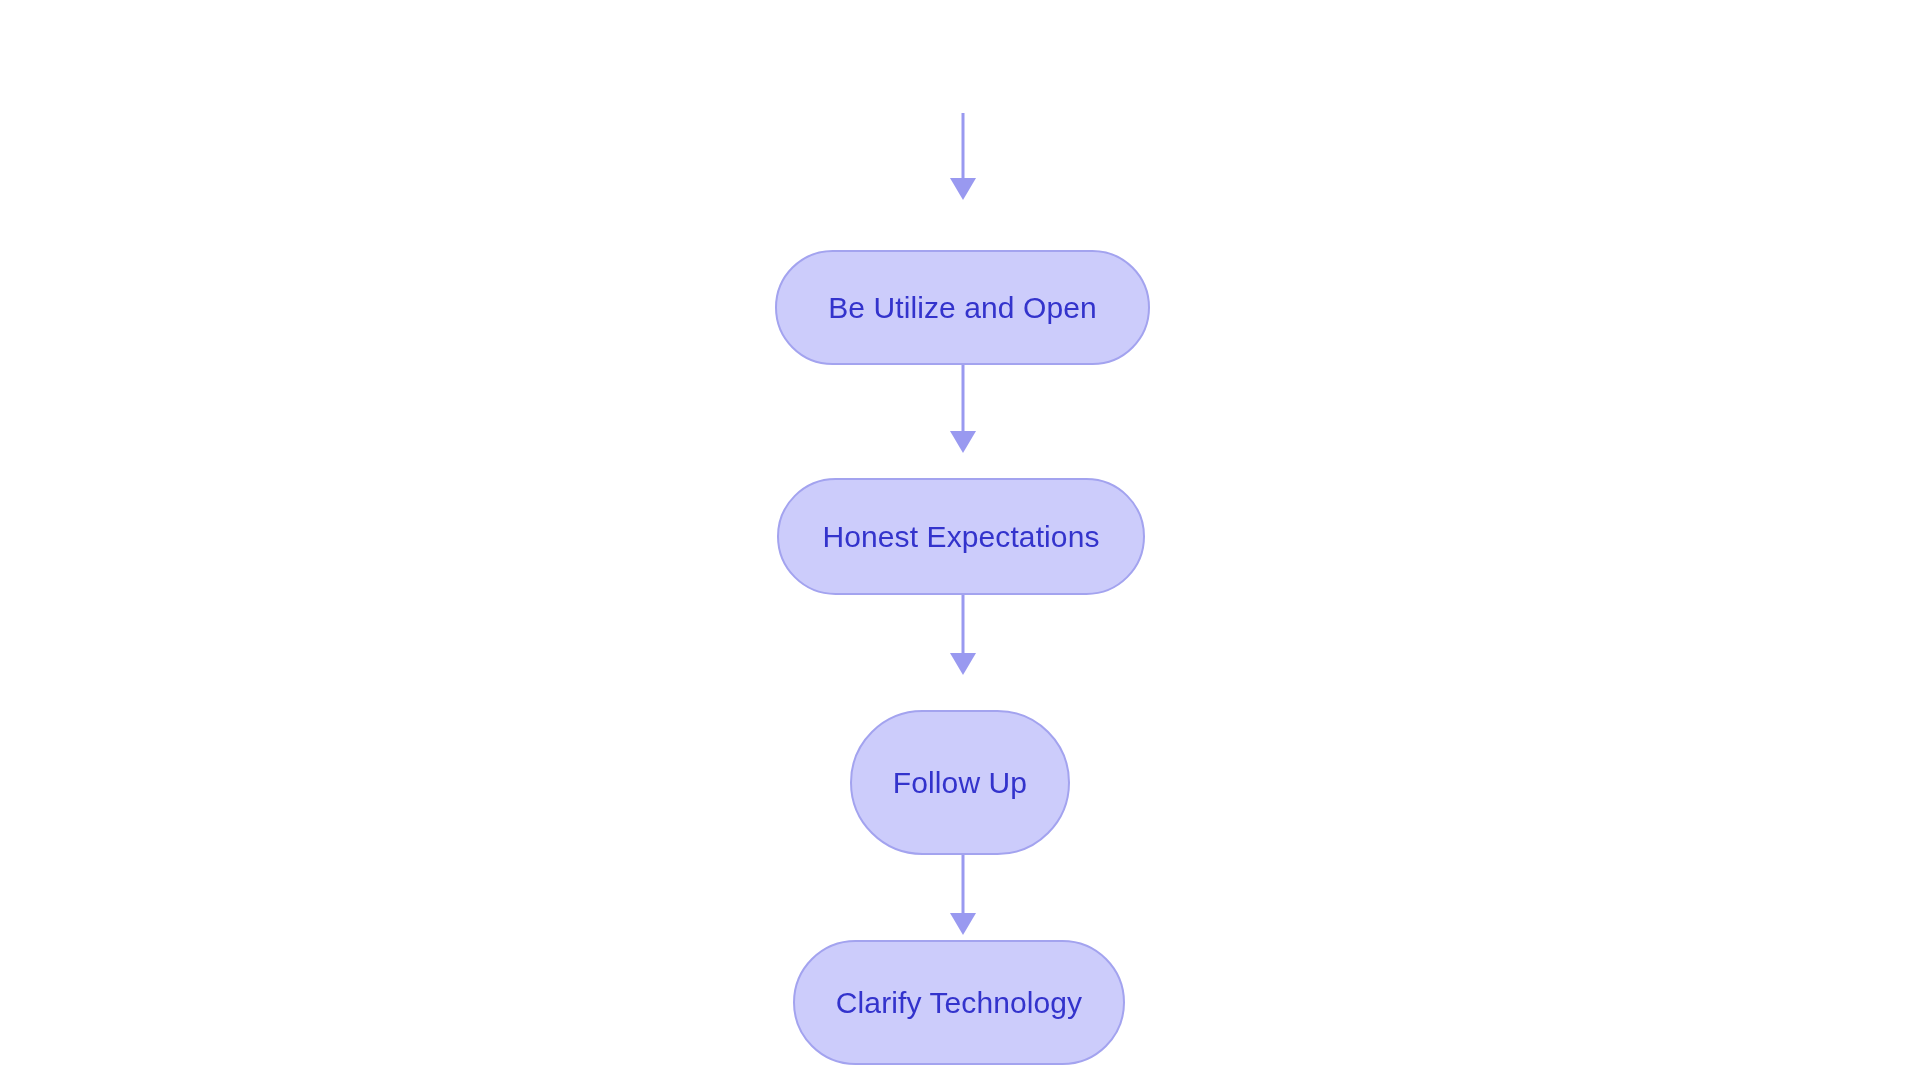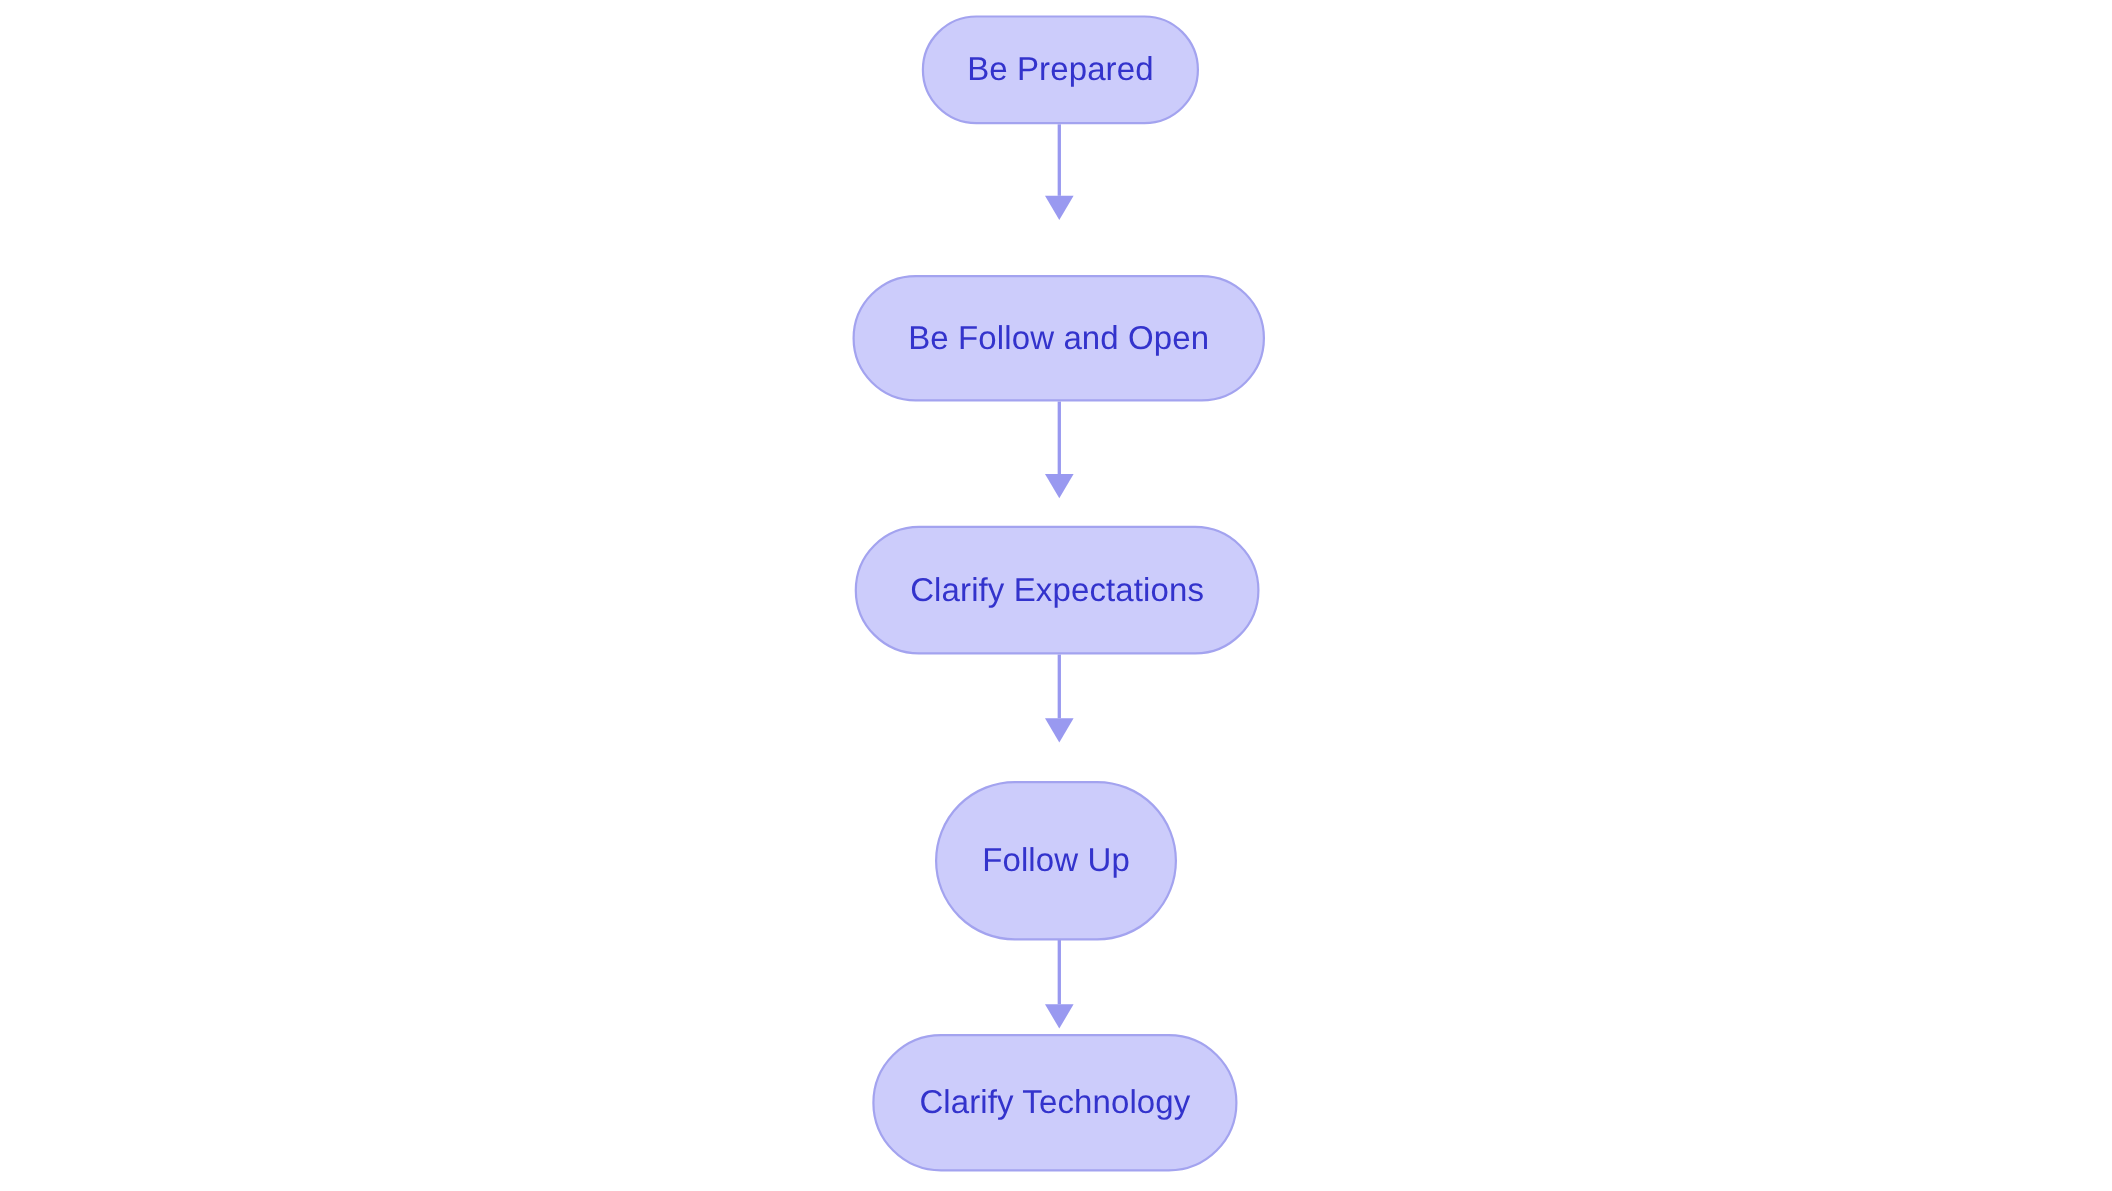--- a/index.html
+++ b/index.html
@@ -83,40 +83,37 @@
   #connector-2 { left: 949px; top: 595px; width: 28px; height: 80px;  }
   #connector-2 .connector-line { height: 58px; }
   #connector-3 { left: 949px; top: 832px; width: 28px; height: 103px; }
   #connector-3 .connector-line { height: 81px; }
 </style>
 </head>
 <body>
 
 <div id="flowchart-canvas">
 
-  <div class="flow-node" id="node-0">
-    <span class="flow-node-label">Be Prepared</span>
-  </div>
 
   <div class="flow-connector" id="connector-0">
     <div class="connector-line"></div>
     <div class="connector-arrowhead"></div>
   </div>
 
   <div class="flow-node" id="node-1">
-    <span class="flow-node-label">Be Follow and Open</span>
+    <span class="flow-node-label">Be Utilize and Open</span>
   </div>
 
   <div class="flow-connector" id="connector-1">
     <div class="connector-line"></div>
     <div class="connector-arrowhead"></div>
   </div>
 
   <div class="flow-node" id="node-2">
-    <span class="flow-node-label">Clarify Expectations</span>
+    <span class="flow-node-label">Honest Expectations</span>
   </div>
 
   <div class="flow-connector" id="connector-2">
     <div class="connector-line"></div>
     <div class="connector-arrowhead"></div>
   </div>
 
   <div class="flow-node" id="node-3">
     <span class="flow-node-label">Follow Up</span>
   </div>

